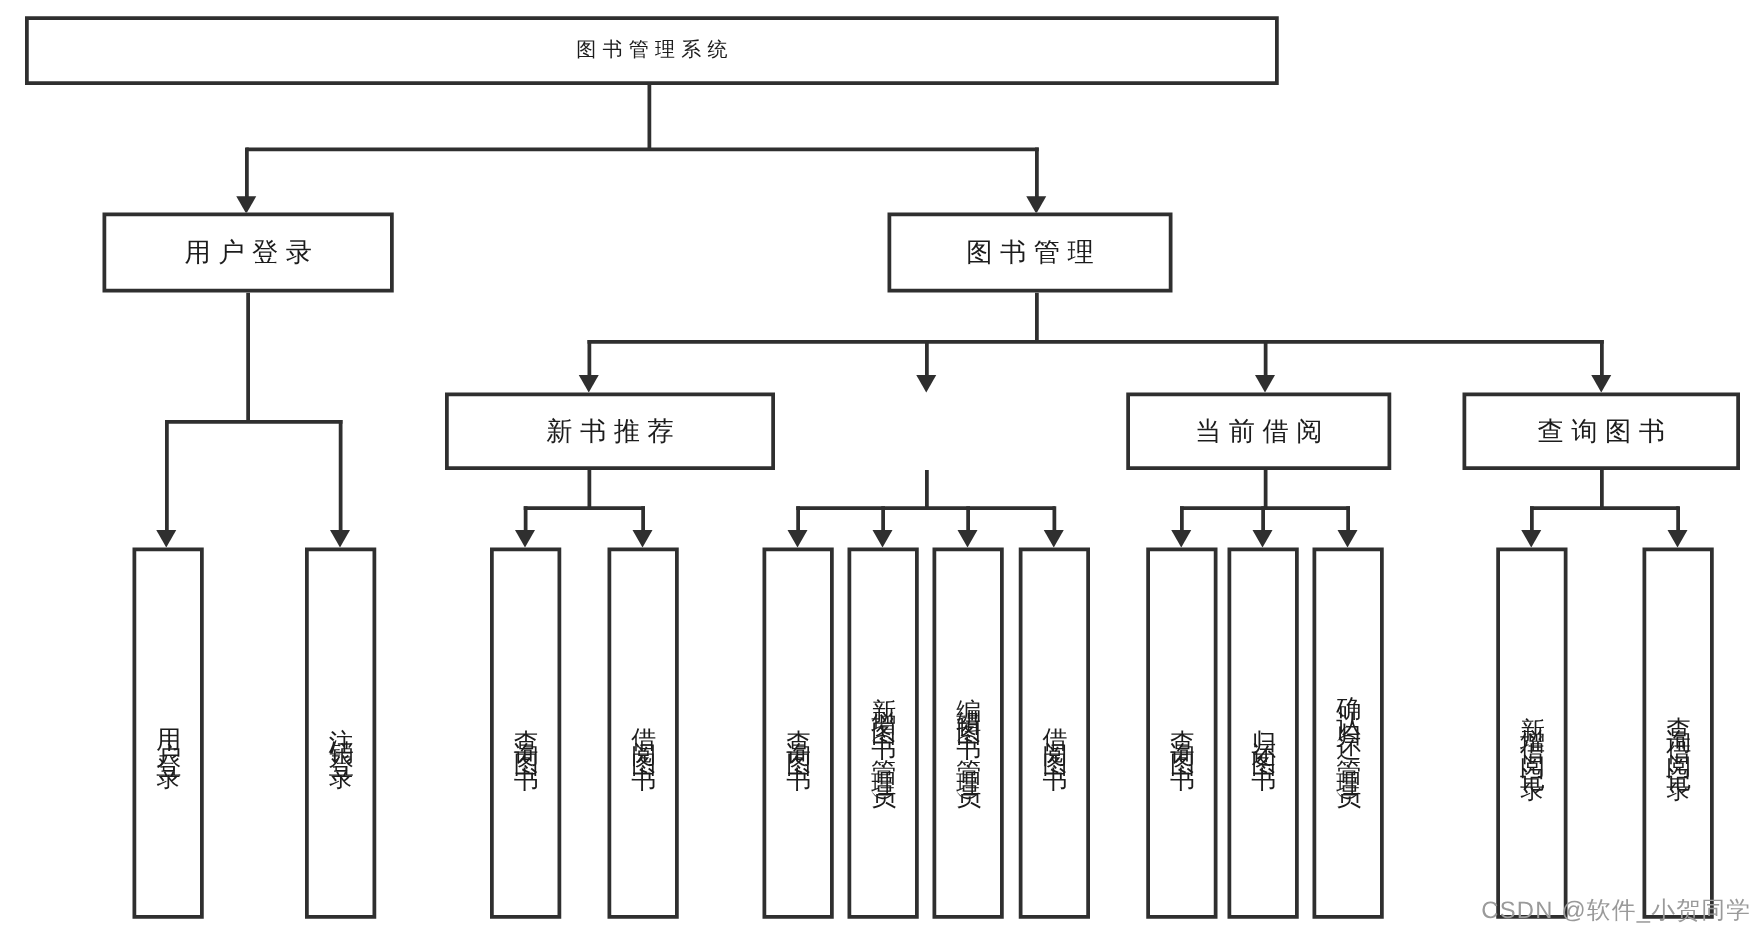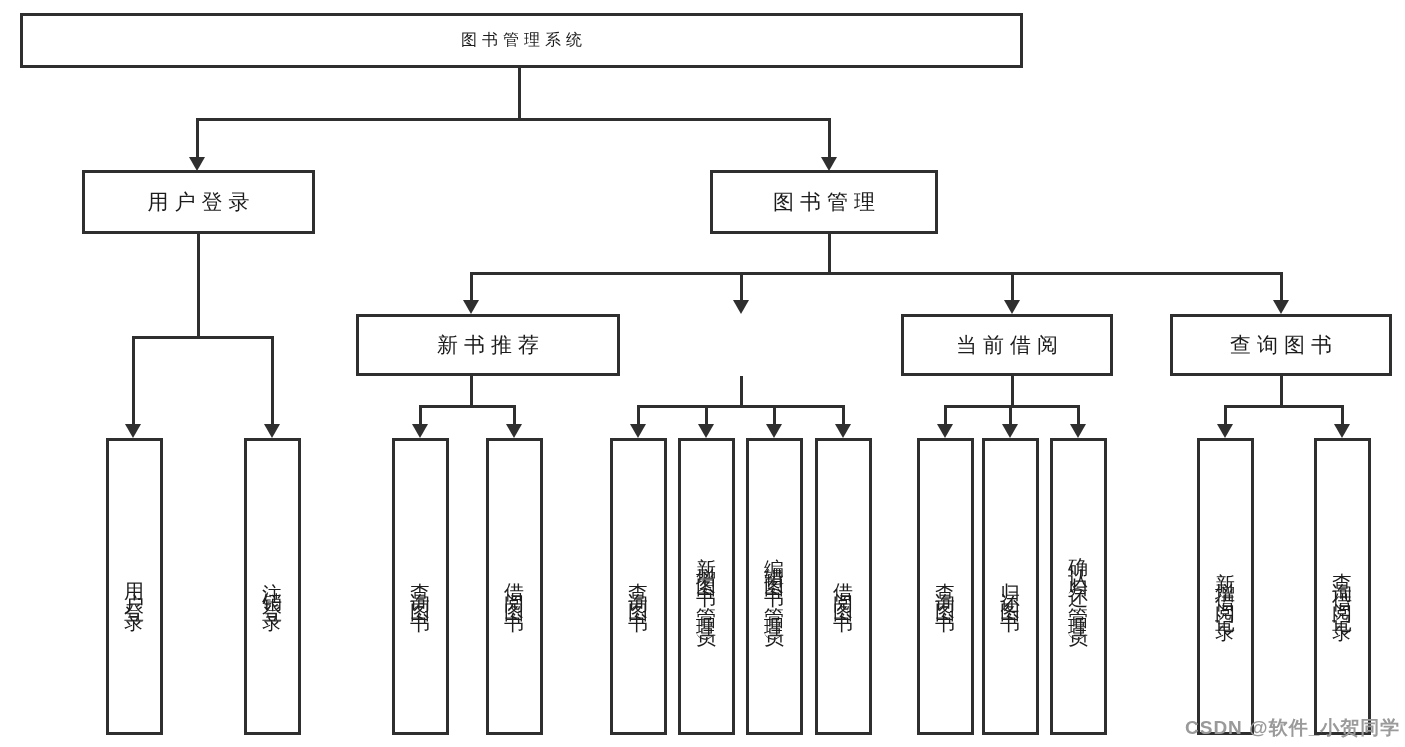--- a/index.html
+++ b/index.html
@@ -49,21 +49,20 @@
   }
   .watermark{
     position:absolute;
     left:1185px;
     top:715px;
     font-size:19px;
     color:var(--watermark,#9a9a9a);
     letter-spacing:1px;
     white-space:nowrap;
     z-index:5;
-    font-weight:bold;
   }
 </style>
 </head>
 <body>
 
 <div class="canvas">
 
   <div class="box h root" style="left:20px;top:13px;width:1003px;height:55px;">图书管理系统</div>
 
   <div class="box h" style="left:82px;top:170px;width:233px;height:64px;">用户登录</div>

